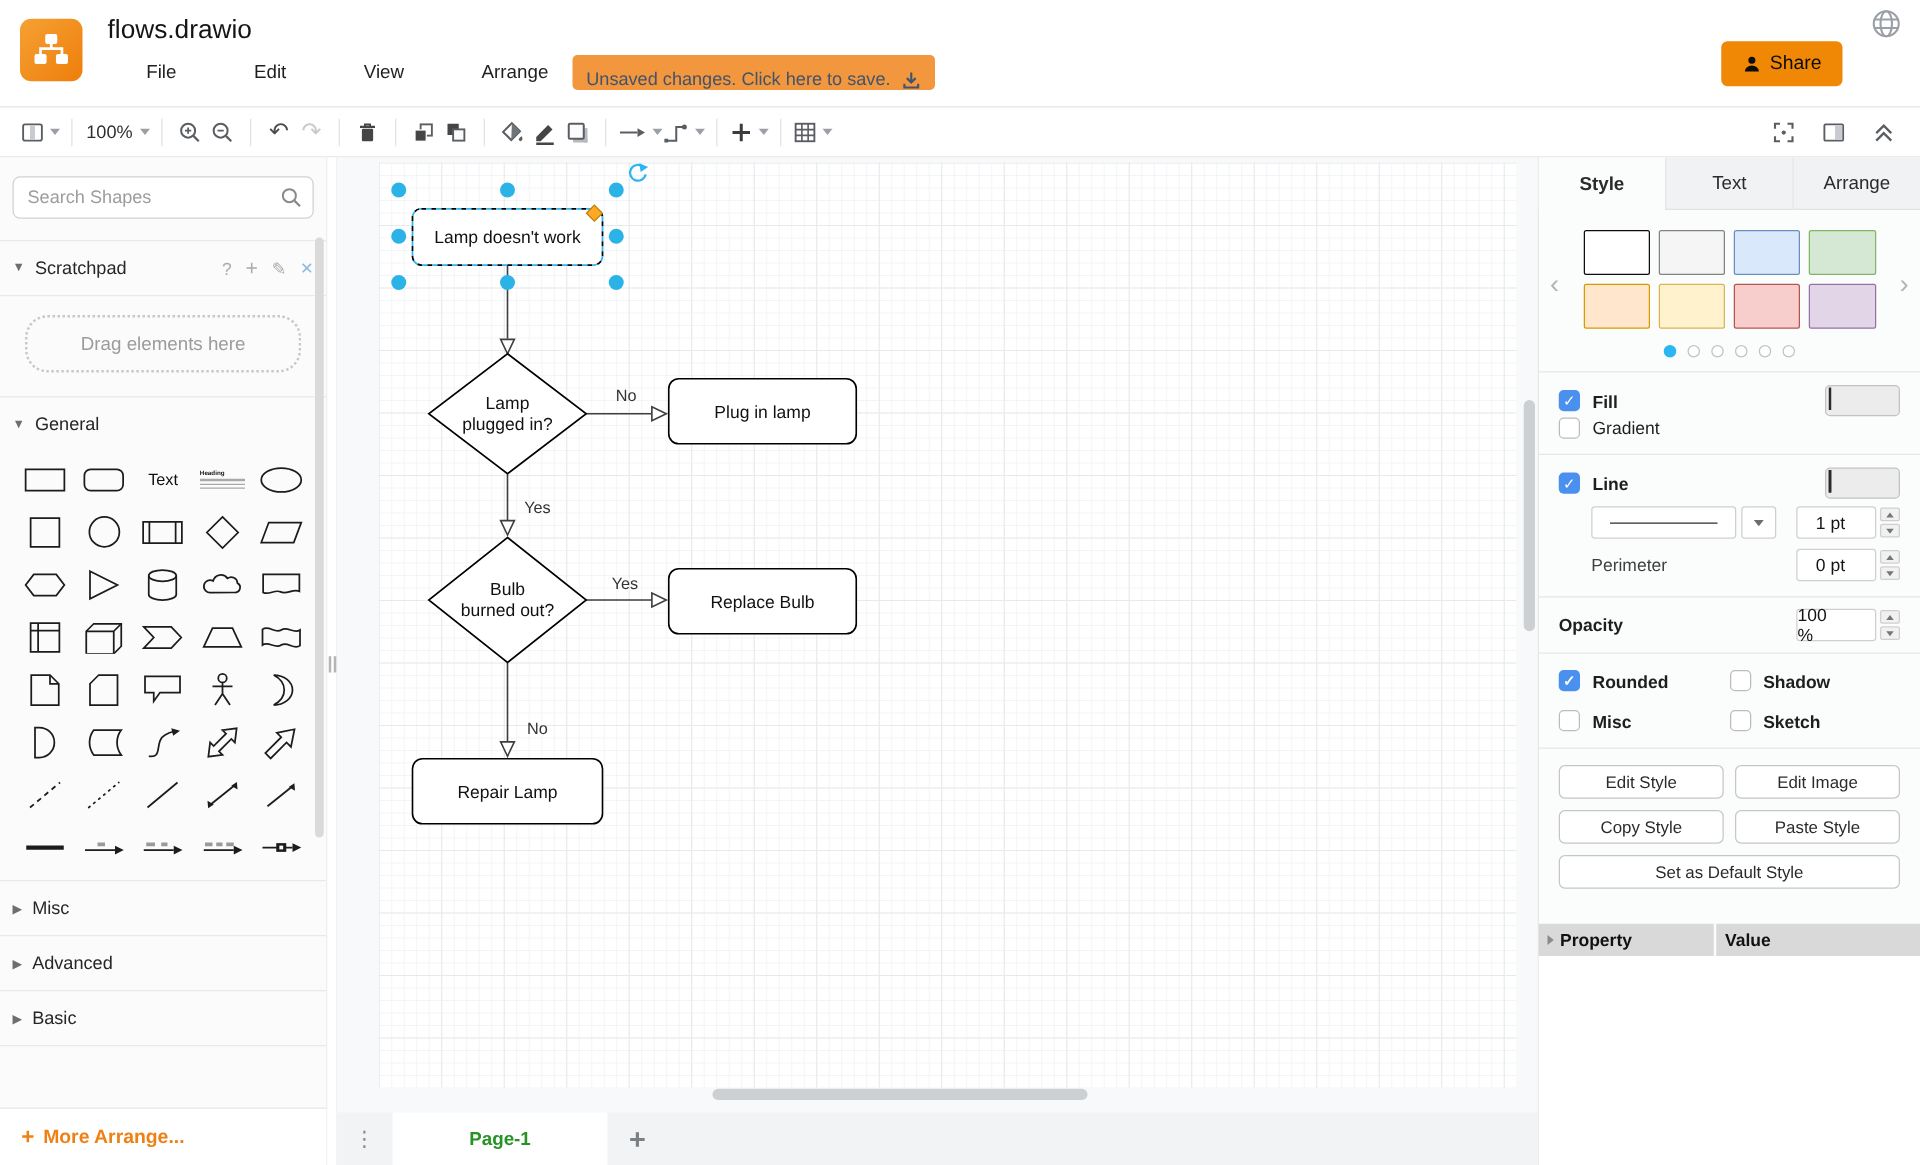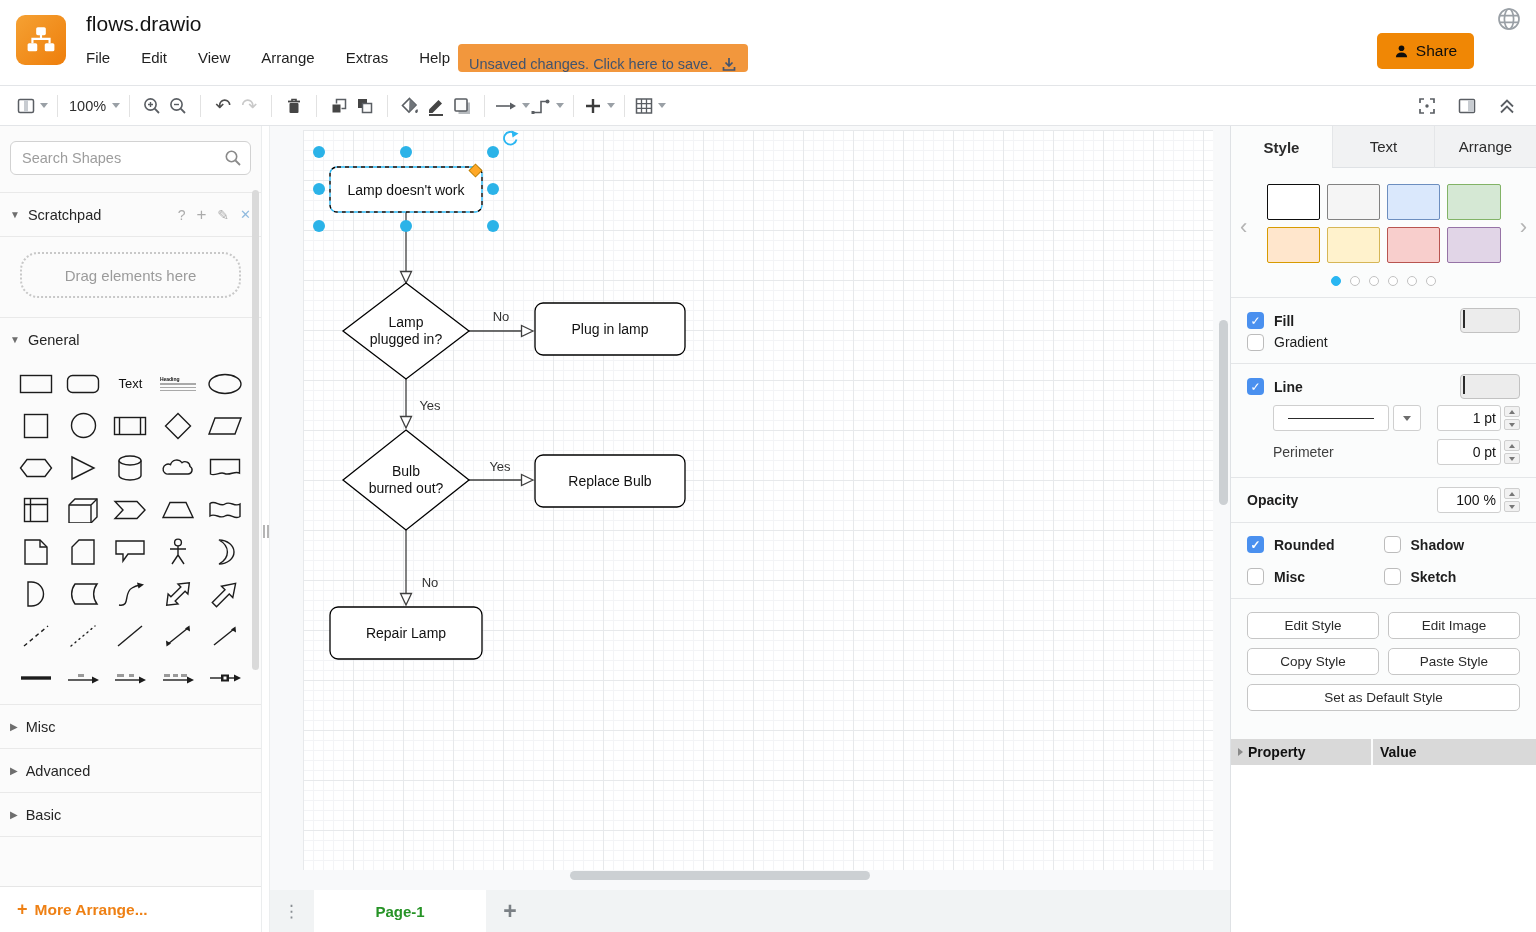--- a/index.html
+++ b/index.html
@@ -5,21 +5,21 @@
   * { margin:0; padding:0; box-sizing:border-box; font-family:"Liberation Sans", sans-serif; }
   html,body { width:1536px; height:932px; overflow:hidden; background:#fff; }
   .app { width:1536px; height:932px; display:flex; flex-direction:column; }
 
   
   .header { height:86px; position:relative; background:#fff; border-bottom:1px solid #e3e5e8; flex:0 0 auto; }
   .logo { position:absolute; left:16px; top:15px; width:50px; height:50px; border-radius:9px;
           background:linear-gradient(135deg,#f5a133,#ee7e0b); display:flex; align-items:center; justify-content:center; }
   .doc-title { position:absolute; left:86px; top:12px; font-size:21px; color:#141414; }
   .menubar { position:absolute; left:86px; top:49px; display:flex; gap:31px; font-size:15px; color:#1f1f1f; }
-  .menu-item { cursor:default; }
+  .menu-item { cursor:default;margin-left:31px; }
   .unsaved-btn { position:absolute; left:458px; top:44px; height:28px; background:#f2973d; border-radius:4px;
                  display:flex; align-items:flex-end; gap:9px; padding:0 11px; font-size:14.5px; color:#41536e; }
   .share-btn { position:absolute; right:62px; top:33px; width:97px; height:36px; background:#f08705; border-radius:5px;
                display:flex; align-items:center; justify-content:center; gap:7px; font-size:15.5px; color:#0d0d0d; }
   .globe { position:absolute; right:14px; top:6px; }
 
   
   .toolbar { height:40px; display:flex; align-items:center; padding:0 16px; border-bottom:1px solid #e3e5e8; flex:0 0 auto; background:#fff; }
   .tb-btn { height:28px; min-width:26px; display:flex; align-items:center; justify-content:center; gap:4px; color:#5a5e63; }
   .tb-sep { width:1px; height:22px; background:#e2e2e2; margin:0 9px; }
@@ -101,21 +101,21 @@
   .fp-row { display:flex; align-items:center; padding:0 16px; min-height:30px; font-size:14px; color:#1e1e1e; }
   .fp-label-b { font-weight:bold; }
   .cb { width:17px; height:17px; border-radius:4px; margin-right:10px; flex:0 0 auto;
         display:flex; align-items:center; justify-content:center; }
   .cb.checked { background:#4a90ef; color:#fff; font-size:12px; }
   .cb.un { background:#fff; border:1px solid #bcbcbc; }
   .color-btn { margin-left:auto; width:60px; height:25px; background:#ececec; border:1px solid #c2c2c2; border-radius:4px; padding:2px; }
   .color-btn .inner { width:100%; height:100%; border:1px solid #2b2b2b; }
   .spinner { margin-left:auto; display:flex; align-items:center; gap:3px; }
   .spin-field { width:64px; height:26px; background:#fff; border:1px solid #cfcfcf; border-radius:3px;
-                display:flex; align-items:center; justify-content:flex-end; padding-right:4px; font-size:14px; color:#141414; }
+                display:flex; align-items:center; justify-content:flex-end; padding-right:24px; font-size:14px; color:#141414; }
   .stepper { display:flex; flex-direction:column; gap:2px; }
   .step-btn { width:16px; height:11px; background:#f1f1f1; border:1px solid #cfcfcf; border-radius:2px;
               display:flex; align-items:center; justify-content:center; }
   .tri-up { width:0; height:0; border-left:3.5px solid transparent; border-right:3.5px solid transparent; border-bottom:4.5px solid #777; }
   .tri-dn { width:0; height:0; border-left:3.5px solid transparent; border-right:3.5px solid transparent; border-top:4.5px solid #777; }
   .linestyle-field { width:116px; height:26px; background:#fff; border:1px solid #cfcfcf; border-radius:3px;
                      display:flex; align-items:center; justify-content:center; }
   .linestyle-field .preview { width:86px; height:0; border-top:1.6px solid #2c2c2c; }
   .dd-btn { width:28px; height:26px; background:#fff; border:1px solid #cfcfcf; border-radius:3px; margin-left:4px;
             display:flex; align-items:center; justify-content:center; }

